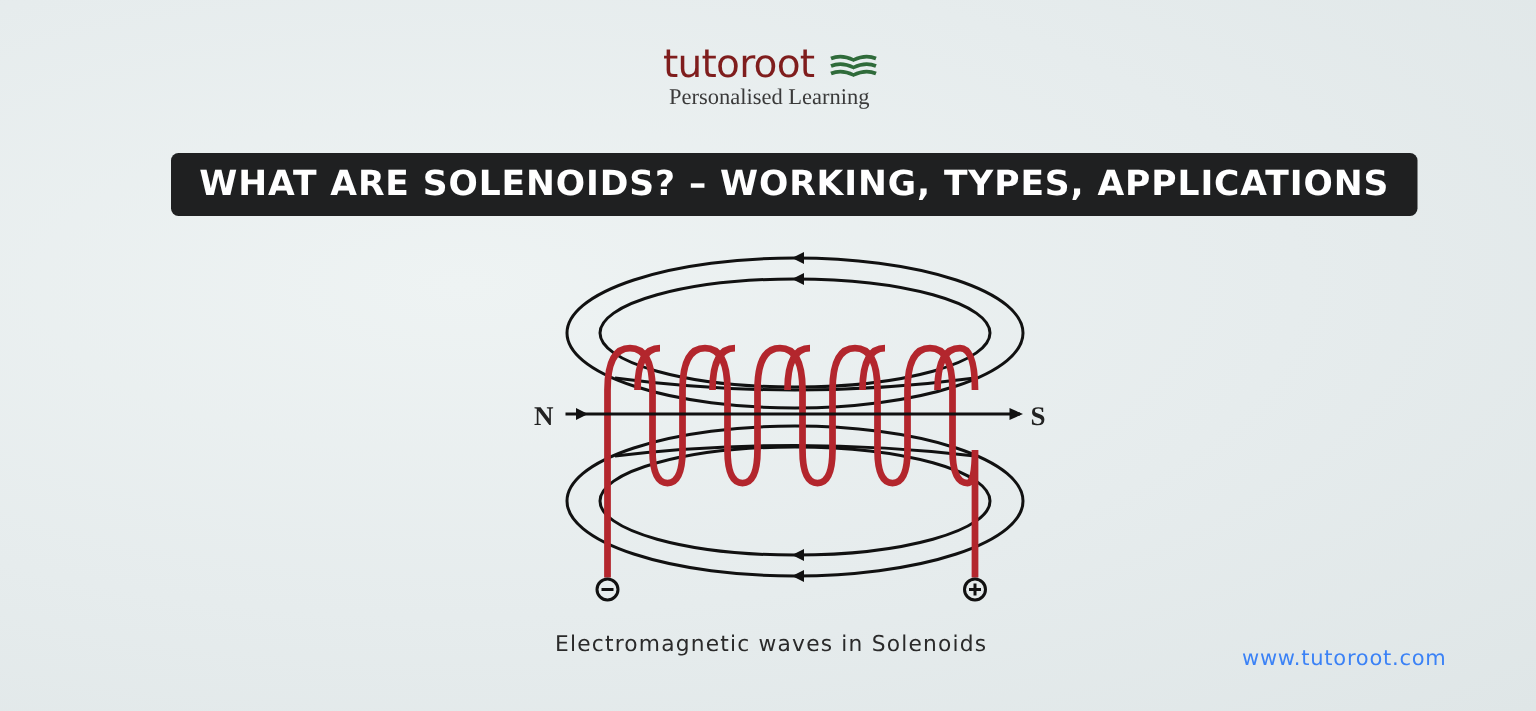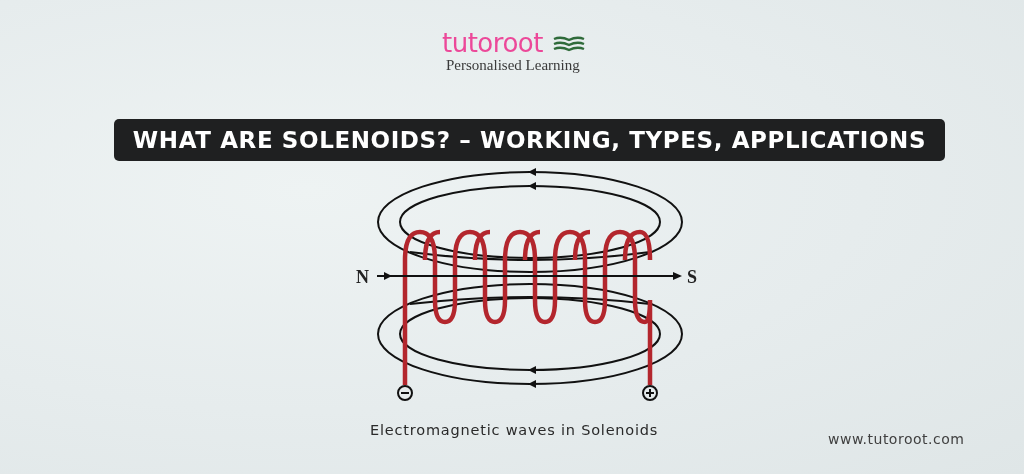--- a/index.html
+++ b/index.html
@@ -2,31 +2,31 @@
 <html><head>
 <meta charset="utf-8">
 <style>
   html, body { margin:0; padding:0; }
   body {
     width:1024px; height:474px; overflow:hidden; position:relative;
     background: radial-gradient(ellipse at 30% 40%, #eef3f3 0%, #e6eced 55%, #dfe6e7 100%);
     font-family: "DejaVu Sans", sans-serif;
   }
   .logo { position:absolute; left:442px; top:30px; width:150px; }
-  .logo-word { font-family:"DejaVu Sans", sans-serif; font-size:26px; color:#ec4899; letter-spacing:-0.5px; line-height:26px; display:inline-block; }
+  .logo-word { font-family:"DejaVu Sans", sans-serif; font-size:26px; color:#7f1d1d; letter-spacing:-0.5px; line-height:26px; display:inline-block; }
   .logo-book { position:absolute; left:111px; top:6px; }
   .logo-tag { font-family:"Liberation Serif", serif; font-size:15px; color:#3a3a3a; margin-top:1px; margin-left:4px; }
   .title-bar {
     position:absolute; left:114px; top:102px; width:831px; height:42px;
-    background:#1f2021; border-radius:5px; display:flex; align-items:center; justify-content:center;margin-top:17px;
+    background:#1f2021; border-radius:5px; display:flex; align-items:center; justify-content:center;
   }
   .title-text { color:#fff; font-weight:bold; font-size:23px; letter-spacing:0.6px; font-family:"DejaVu Sans", sans-serif; }
   .diagram { position:absolute; left:340px; top:160px; }
   .caption { position:absolute; left:370px; top:422px; font-size:14.5px; color:#2a2a2a; letter-spacing:0.8px; }
-  .site { position:absolute; left:828px; top:431px; font-size:14px; color:#404040; letter-spacing:0.5px; }
+  .site { position:absolute; left:828px; top:431px; font-size:14px; color:#3b82f6; letter-spacing:0.5px; }
   .pole { font-family:"Liberation Serif", serif; font-weight:bold; font-size:18px; fill:#222; }
 </style>
 </head>
 <body>
 
 <div class="logo">
   <span class="logo-word">tutoroot</span>
   <svg class="logo-book" width="32" height="18" viewBox="0 0 32 18">
     <g fill="none" stroke="#2f6b3a" stroke-width="2.4">
       <path d="M1 3 Q8 0 16 4 Q24 0 31 3"></path>

